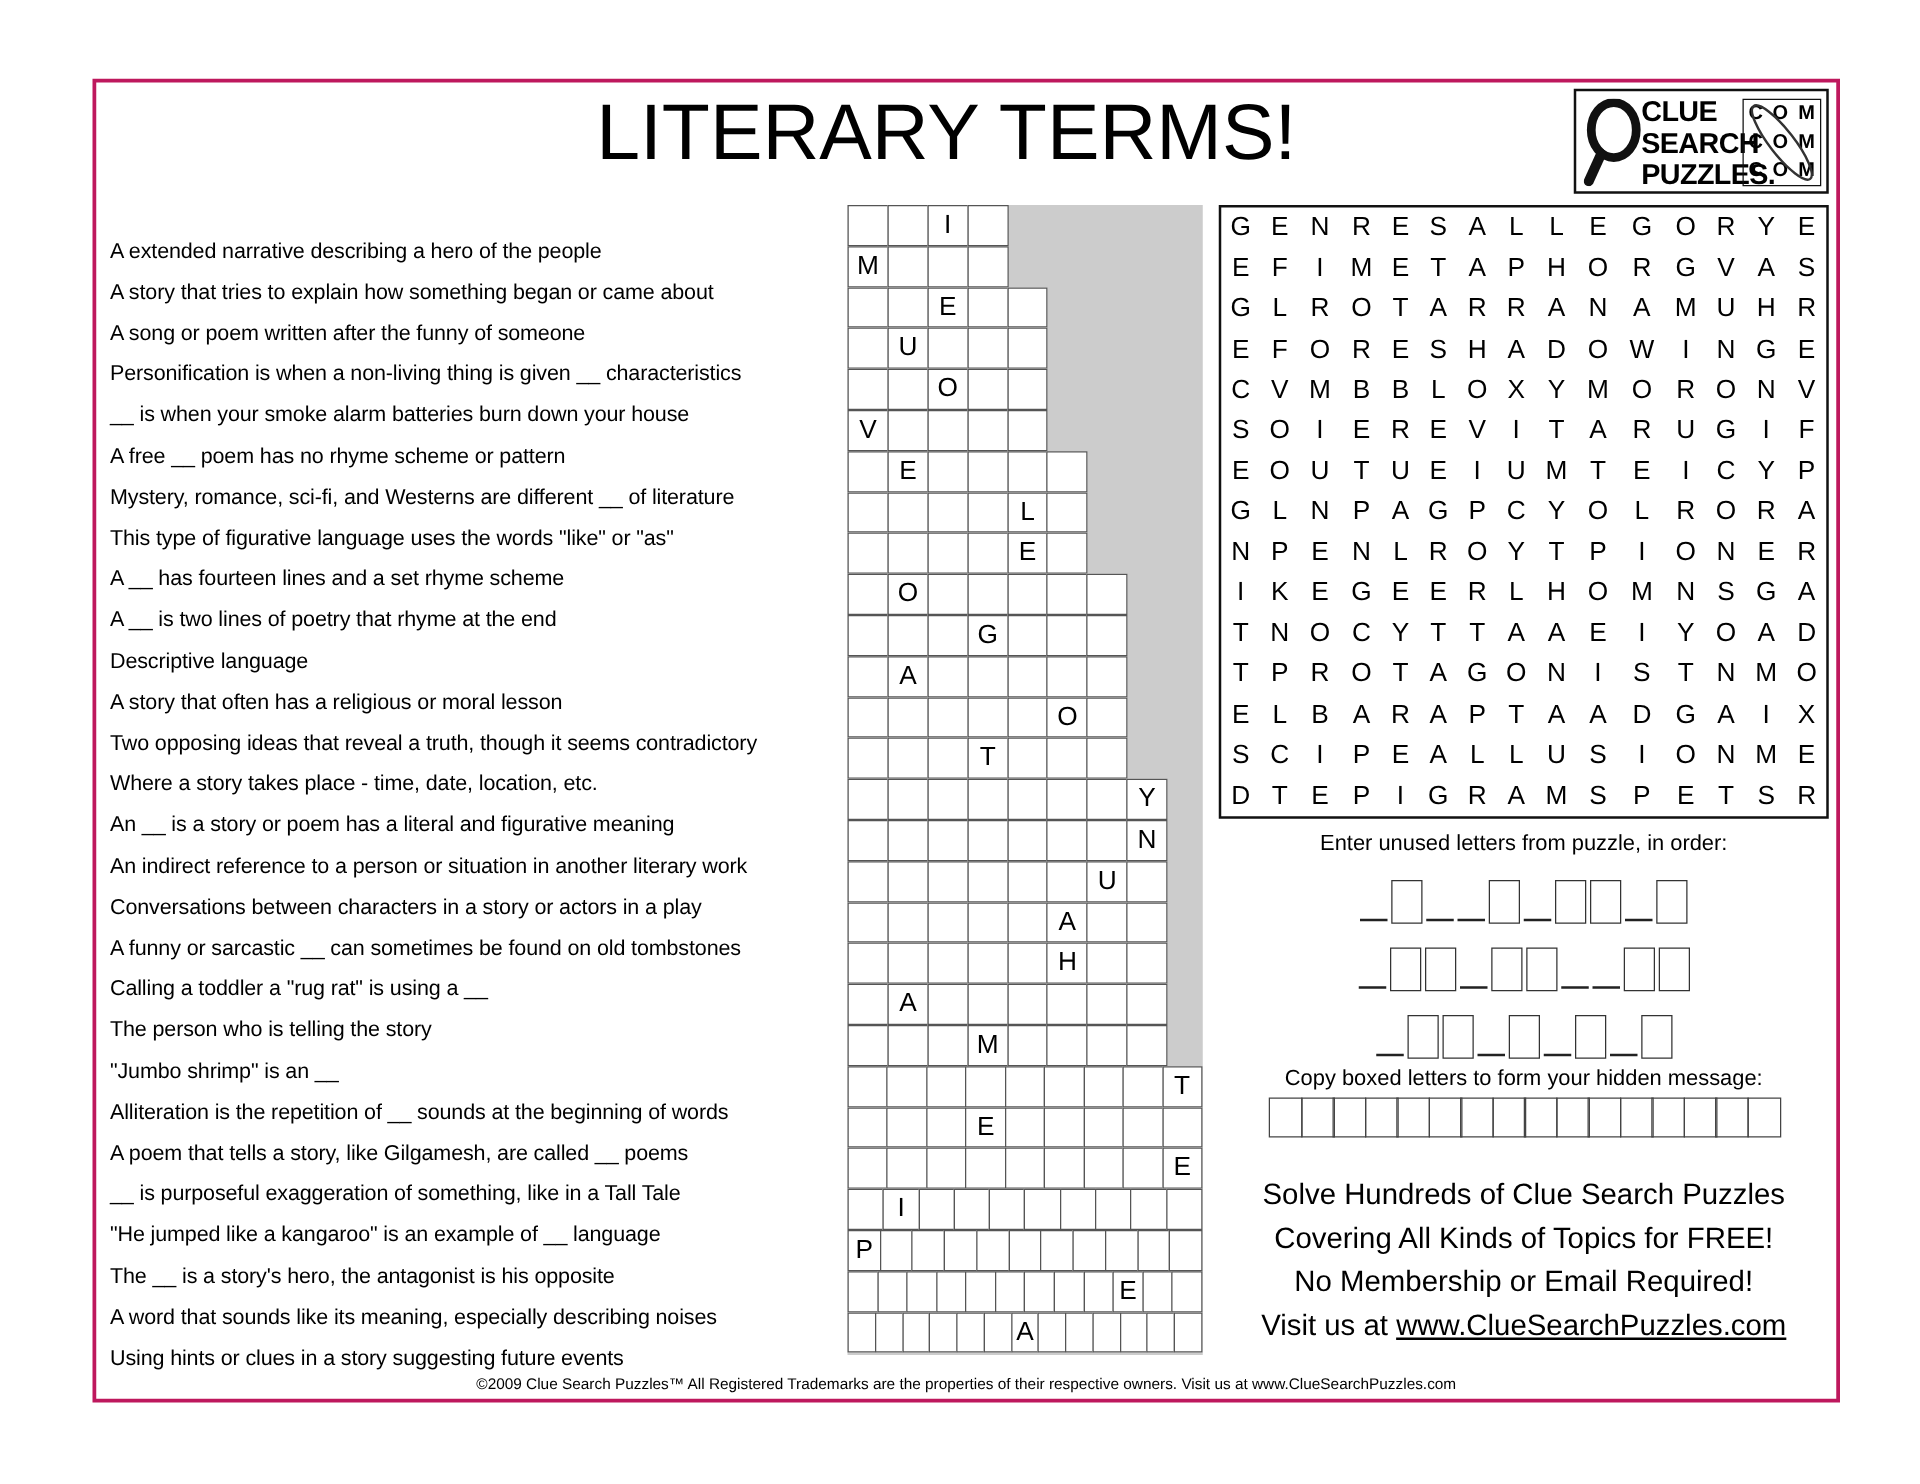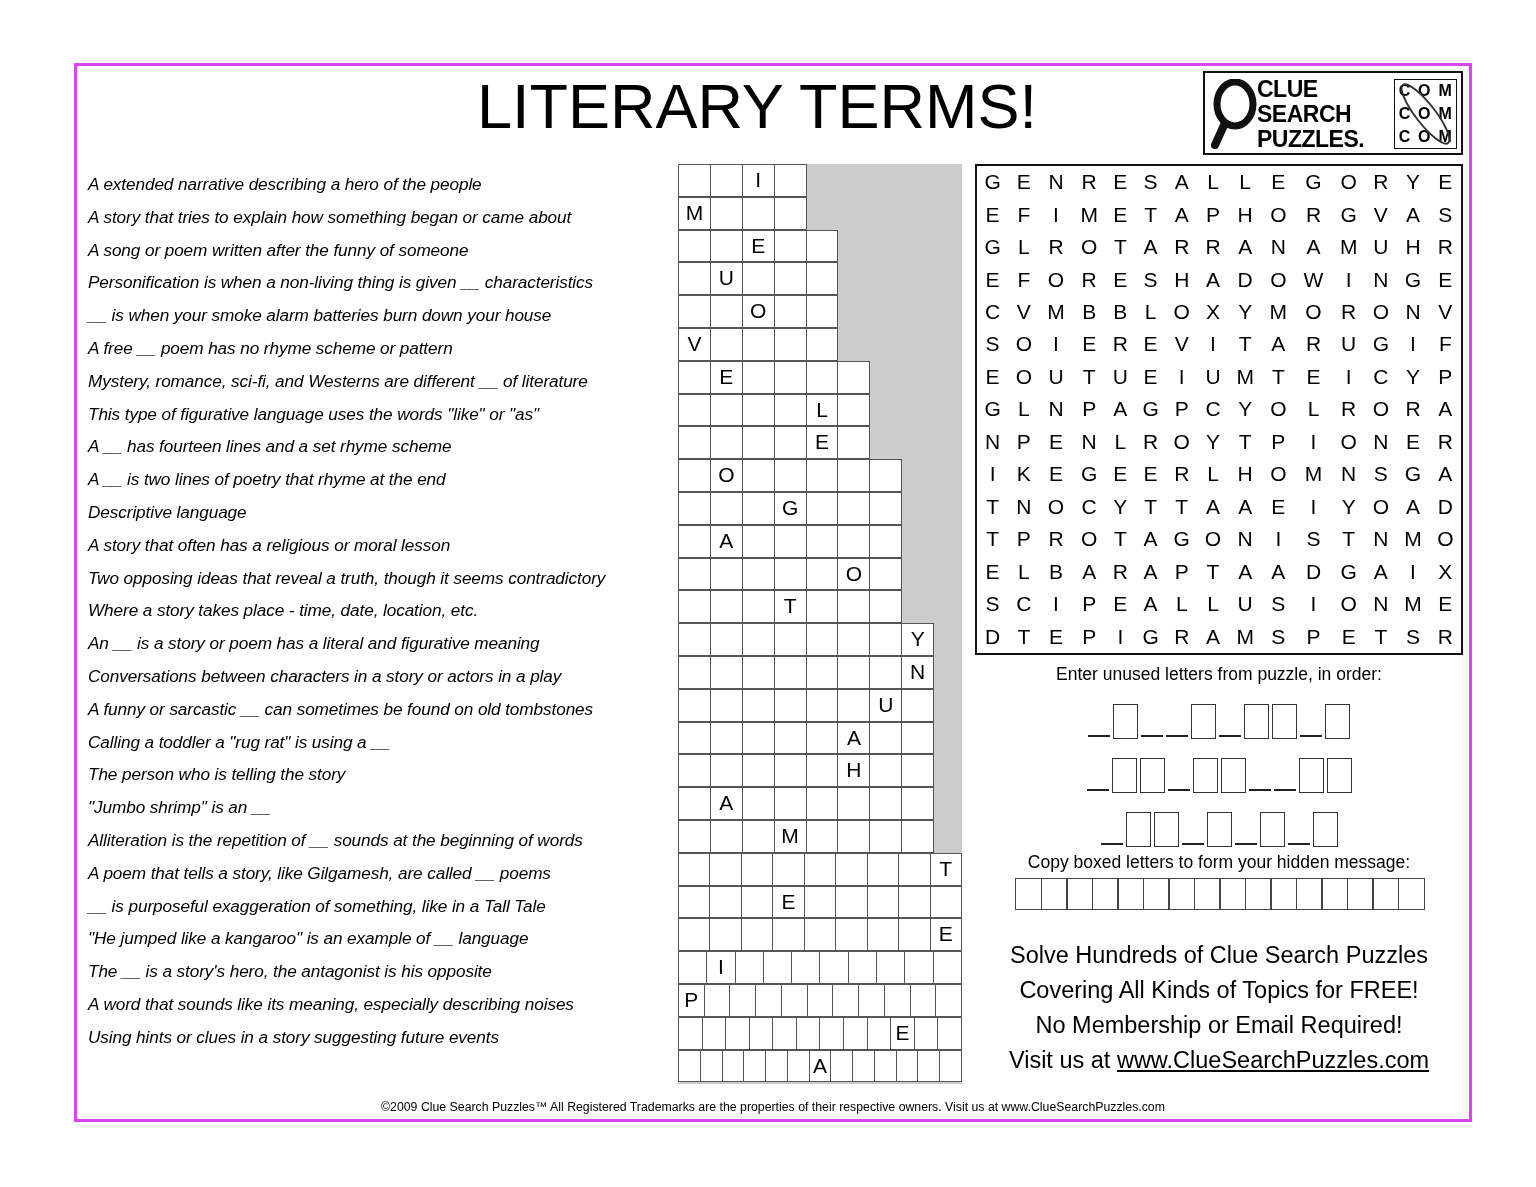--- a/index.html
+++ b/index.html
@@ -13,21 +13,21 @@
     font-family: "Liberation Sans", sans-serif;
     color: #000;
     overflow: hidden;
   }
   #page {
     position: absolute;
     left: 74px;
     top: 63px;
     width: 1398px;
     height: 1059px;
-    border: 3px solid #d946ef;
+    border: 3px solid #be185d;
     box-sizing: border-box;
     background: #fff;
     padding-left: 31px;
   }
   
   #header {
     position: absolute;
     left: 0; top: 0;
     width: 100%;
     height: 96px;
@@ -41,21 +41,21 @@
     font-size: 63px;
     line-height: 76px;
     letter-spacing: 0px;
     white-space: nowrap;
   }
   
   #logo {
     position: absolute;
     right: 6px;
     top: 5px;
-    width: 260px;
+    width: 204px;
     height: 84px;
     border: 2px solid #111;
     box-sizing: border-box;
     background: #fff;
   }
   #logo-glass {
     position: absolute;
     left: 6px; top: 6px;
     width: 48px; height: 70px;
   }
@@ -87,23 +87,22 @@
   }
   #logo-com td { text-align: center; vertical-align: middle; }
   #logo-com svg {
     position: absolute; left: 0; top: 0;
     width: 100%; height: 100%;
   }
   
   #clues {
     position: absolute;
     left: 11px;
-    top: 102px;
+    top: 118px;
     width: 590px;
-    font-style: italic;
   }
   .clue {
     font-size: 17.2px;
     line-height: 32.8px;
     white-space: nowrap;
     letter-spacing: -0.1px;
   }
   
   #answer-grid {
     position: absolute;
@@ -278,20 +277,21 @@
       <div class="clue">A free __ poem has no rhyme scheme or pattern</div>
       <div class="clue">Mystery, romance, sci-fi, and Westerns are different __ of literature</div>
       <div class="clue">This type of figurative language uses the words "like" or "as"</div>
       <div class="clue">A __ has fourteen lines and a set rhyme scheme</div>
       <div class="clue">A __ is two lines of poetry that rhyme at the end</div>
       <div class="clue">Descriptive language</div>
       <div class="clue">A story that often has a religious or moral lesson</div>
       <div class="clue">Two opposing ideas that reveal a truth, though it seems contradictory</div>
       <div class="clue">Where a story takes place - time, date, location, etc.</div>
       <div class="clue">An __ is a story or poem has a literal and figurative meaning</div>
+      <div class="clue">An indirect reference to a person or situation in another literary work</div>
       <div class="clue">Conversations between characters in a story or actors in a play</div>
       <div class="clue">A funny or sarcastic __ can sometimes be found on old tombstones</div>
       <div class="clue">Calling a toddler a "rug rat" is using a __</div>
       <div class="clue">The person who is telling the story</div>
       <div class="clue">"Jumbo shrimp" is an __</div>
       <div class="clue">Alliteration is the repetition of __ sounds at the beginning of words</div>
       <div class="clue">A poem that tells a story, like Gilgamesh, are called __ poems</div>
       <div class="clue">__ is purposeful exaggeration of something, like in a Tall Tale</div>
       <div class="clue">"He jumped like a kangaroo" is an example of __ language</div>
       <div class="clue">The __ is a story's hero, the antagonist is his opposite</div>

